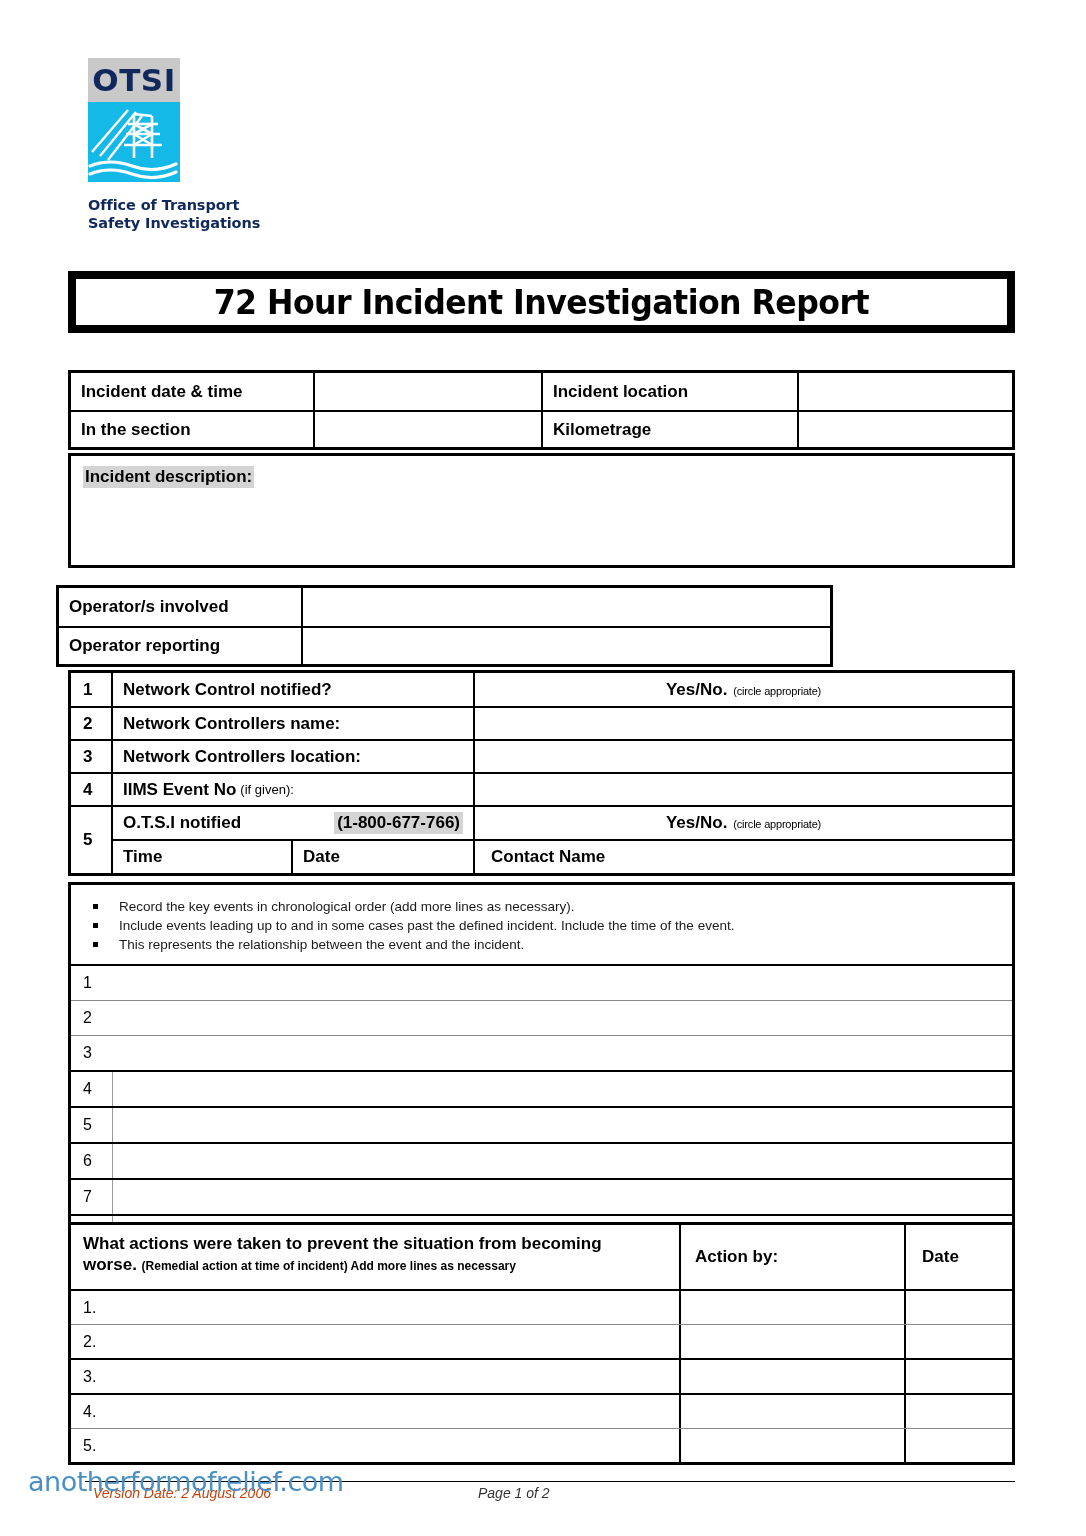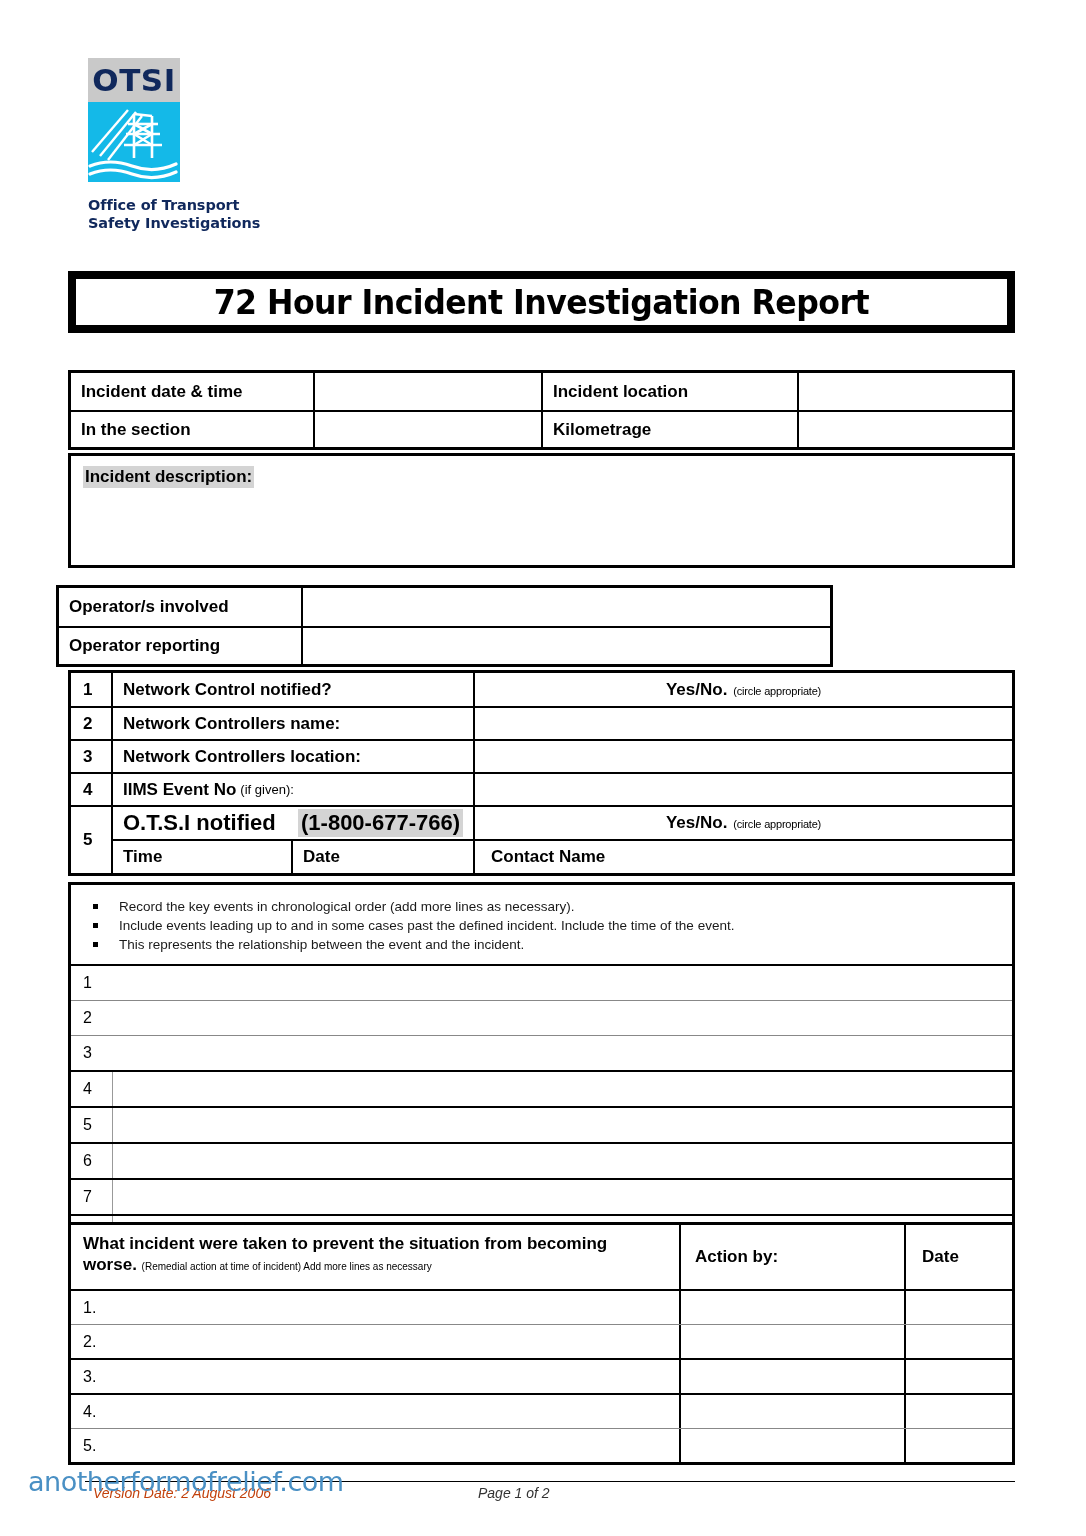--- a/index.html
+++ b/index.html
@@ -173,21 +173,21 @@
     font-size: 17px;
     font-weight: 700;
     box-sizing: border-box;
   }
   #row5 .stack { flex: 1; display: flex; flex-direction: column; }
   #row5 .sub { display: flex; height: 33px; }
   #row5 .sub + .sub { border-top: 2px solid #000; }
   #row5 .otsi { width: 362px; display: flex; align-items: center;
                 justify-content: space-between; padding: 0 10px;
                 box-sizing: border-box; border-right: 2px solid #000;
-                font-size: 22px; font-weight: 700; }
+                font-size: 17px; font-weight: 700; }
   #row5 .phone { background: #d4d4d4; padding: 1px 3px; }
   #row5 .yn { flex: 1; display: flex; align-items: center; justify-content: center; }
   #row5 .time { width: 180px; border-right: 2px solid #000; display: flex;
                 align-items: center; padding-left: 10px; box-sizing: border-box;
                 font-size: 17px; font-weight: 700; }
   #row5 .date { width: 182px; border-right: 2px solid #000; display: flex;
                 align-items: center; padding-left: 10px; box-sizing: border-box;
                 font-size: 17px; font-weight: 700; }
   #row5 .contact { flex: 1; display: flex; align-items: center; padding-left: 16px;
                    font-size: 17px; font-weight: 700; }
@@ -242,21 +242,21 @@
   #actions-table { left: 68px; top: 1222px; width: 947px; }
   #act-head { display: flex; height: 64px; }
   #act-head .ah-main {
     width: 610px;
     border-right: 2px solid #000;
     box-sizing: border-box;
     padding: 8px 12px 0 12px;
   }
   #act-head .ah-main .l1 { font-size: 17px; font-weight: 700; line-height: 1.25; }
   #act-head .ah-main .l2 { font-size: 17px; font-weight: 700; line-height: 1.3; }
-  #act-head .ah-main .l2 .reg { font-weight: 400; font-size: 10px; }
+  #act-head .ah-main .l2 .reg { font-weight: 700; font-size: 12px; }
   #act-head .ah-by {
     width: 225px;
     border-right: 2px solid #000;
     box-sizing: border-box;
     display: flex; align-items: center; padding-left: 14px;
     font-size: 17px; font-weight: 700;
   }
   #act-head .ah-date {
     flex: 1; display: flex; align-items: center; padding-left: 16px;
     font-size: 17px; font-weight: 700;
@@ -473,21 +473,21 @@
     </div>
     <div class="fact-row divided">
       <div class="fnum">8</div>
       <div class="fbody"></div>
     </div>
   </div>
 
   <div class="tbl" id="actions-table">
     <div id="act-head">
       <div class="ah-main">
-        <div class="l1">What incident were taken to prevent the situation from becoming</div>
+        <div class="l1">What actions were taken to prevent the situation from becoming</div>
         <div class="l2">
           <span>worse.</span>
           <span class="reg">(Remedial action at time of incident) Add more lines as necessary</span>
         </div>
       </div>
       <div class="ah-by">Action by:</div>
       <div class="ah-date">Date</div>
     </div>
 
     <div class="act-row">

